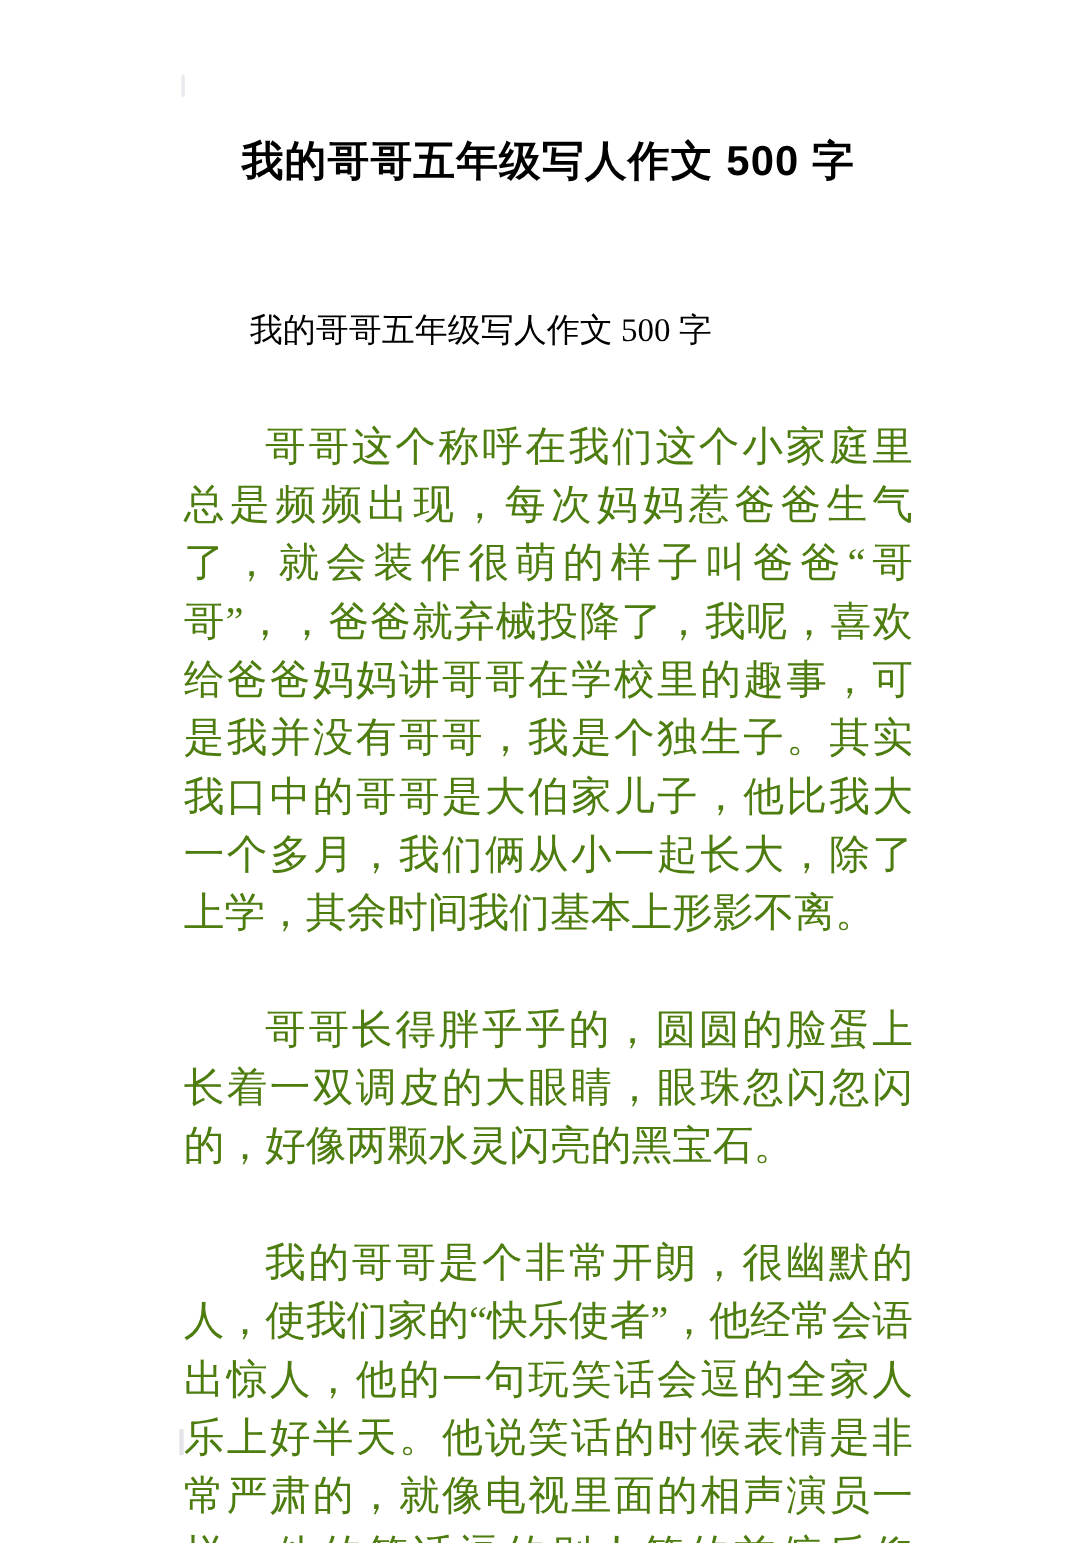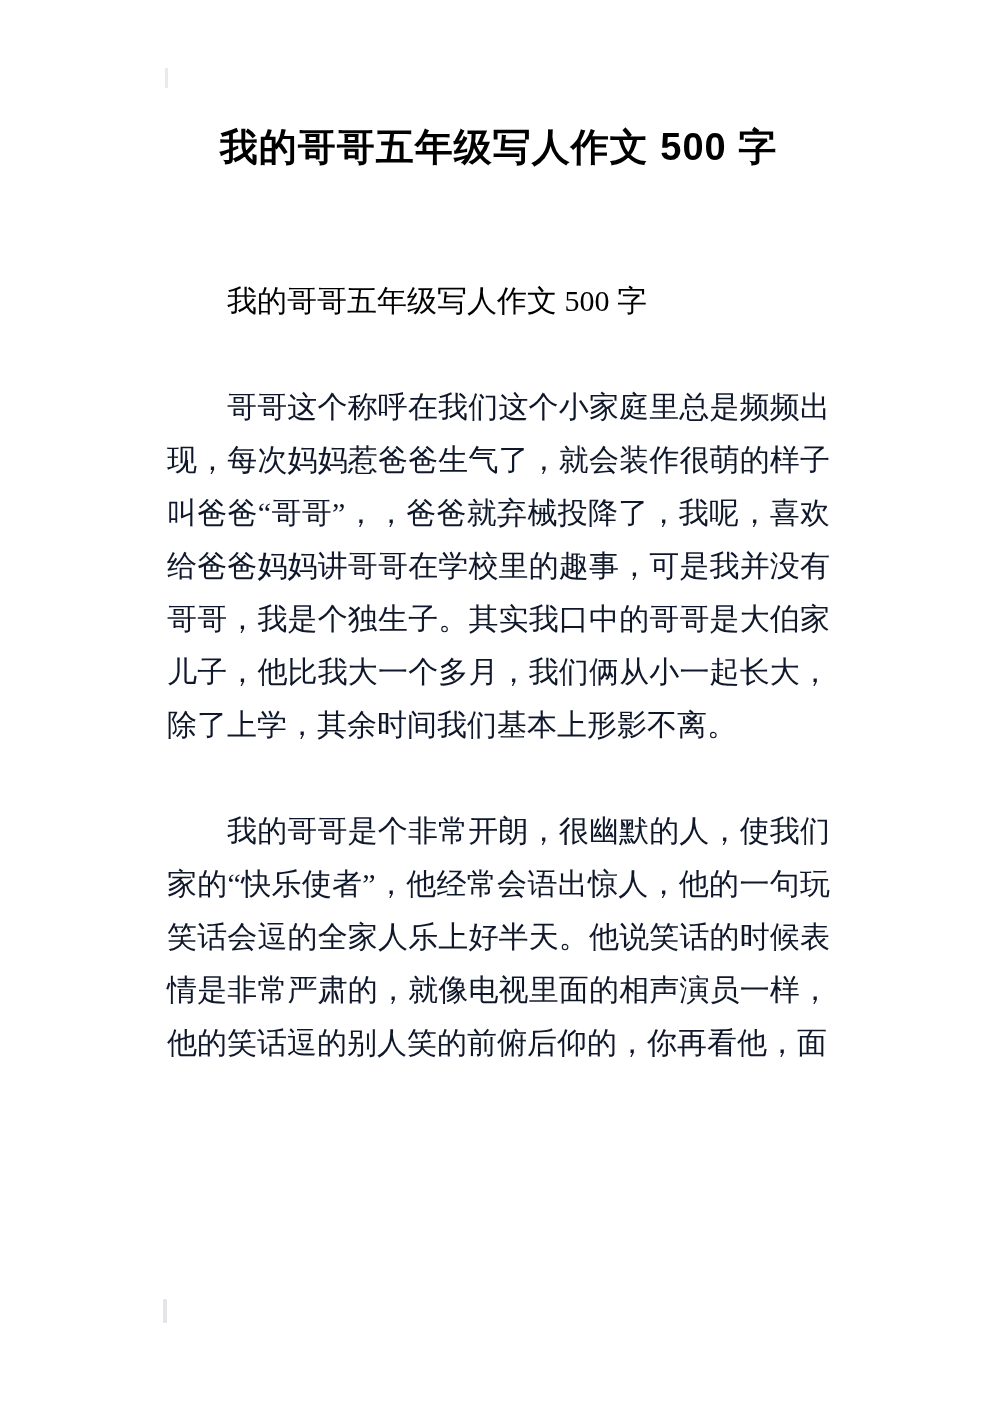--- a/index.html
+++ b/index.html
@@ -33,26 +33,26 @@
   }
   .doc-subtitle {
     margin: 102px 0 0 0;
     font-size: 30px;
     line-height: 53px;
     text-indent: 2em;
     color: #000000;
   }
   .doc-para {
     margin: 53px 0 0 0;
-    font-size: 30px;
+    font-size: 37px;
     line-height: 53px;
     text-indent: 2em;
     text-align: justify;
     word-break: break-all;
-    color: #0f172a;
+    color: #4d7c0f;
   }
   .scan-artifact {
     position: absolute;
     border-radius: 1px;
   }
   #artifact-top {
     left: 165px;
     top: 68px;
     width: 3px;
     height: 20px;
@@ -69,14 +69,15 @@
 </head>
 <body>
 
 <div class="scan-artifact" id="artifact-top"></div>
 <div class="scan-artifact" id="artifact-bottom"></div>
 
 <div class="doc">
   <h1 class="doc-title">我的哥哥五年级写人作文 500 字</h1>
   <p class="doc-subtitle">我的哥哥五年级写人作文 500 字</p>
   <p class="doc-para">哥哥这个称呼在我们这个小家庭里总是频频出现，每次妈妈惹爸爸生气了，就会装作很萌的样子叫爸爸“哥哥”，，爸爸就弃械投降了，我呢，喜欢给爸爸妈妈讲哥哥在学校里的趣事，可是我并没有哥哥，我是个独生子。其实我口中的哥哥是大伯家儿子，他比我大一个多月，我们俩从小一起长大，除了上学，其余时间我们基本上形影不离。</p>
+  <p class="doc-para">哥哥长得胖乎乎的，圆圆的脸蛋上长着一双调皮的大眼睛，眼珠忽闪忽闪的，好像两颗水灵闪亮的黑宝石。</p>
   <p class="doc-para">我的哥哥是个非常开朗，很幽默的人，使我们家的“快乐使者”，他经常会语出惊人，他的一句玩笑话会逗的全家人乐上好半天。他说笑话的时候表情是非常严肃的，就像电视里面的相声演员一样，他的笑话逗的别人笑的前俯后仰的，你再看他，面</p>
 </div>
 
 </body></html>

